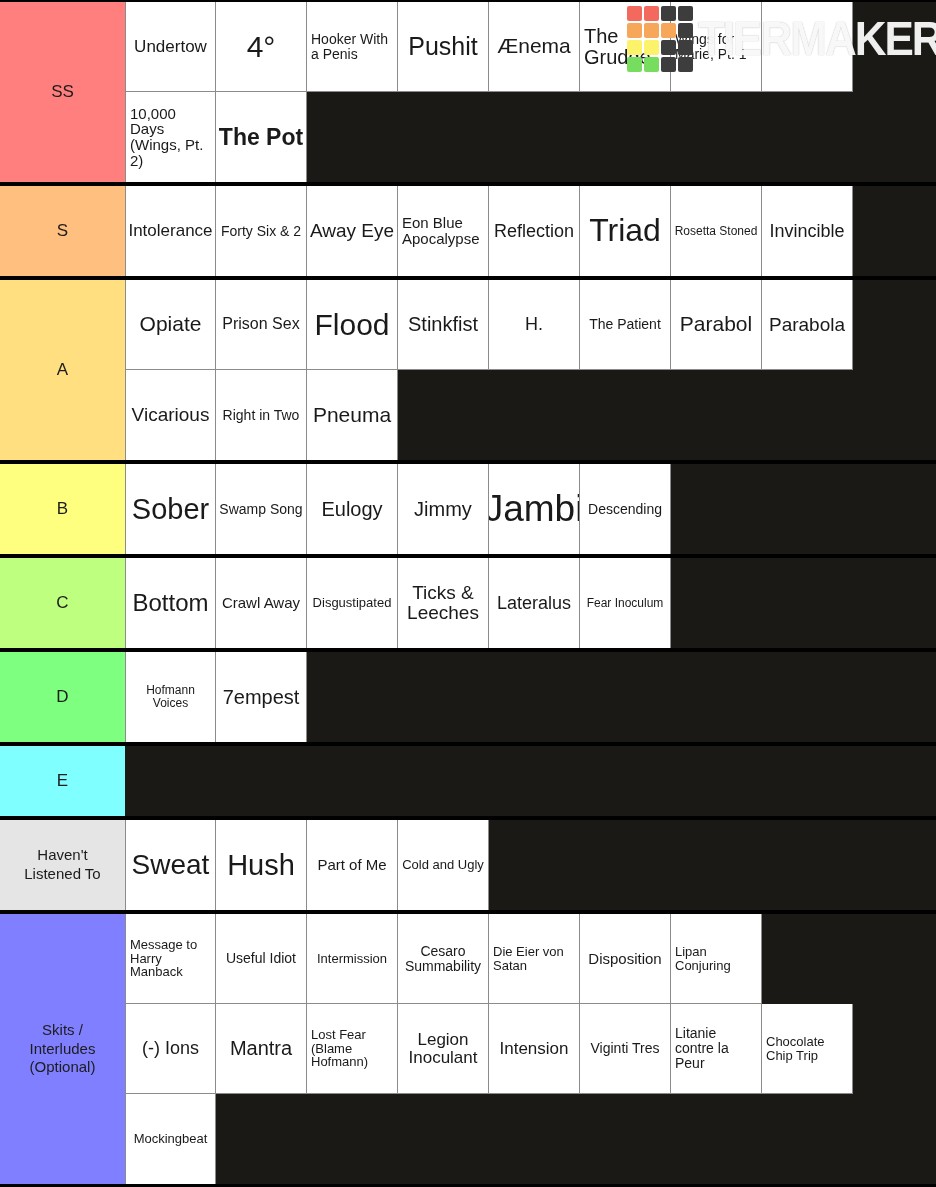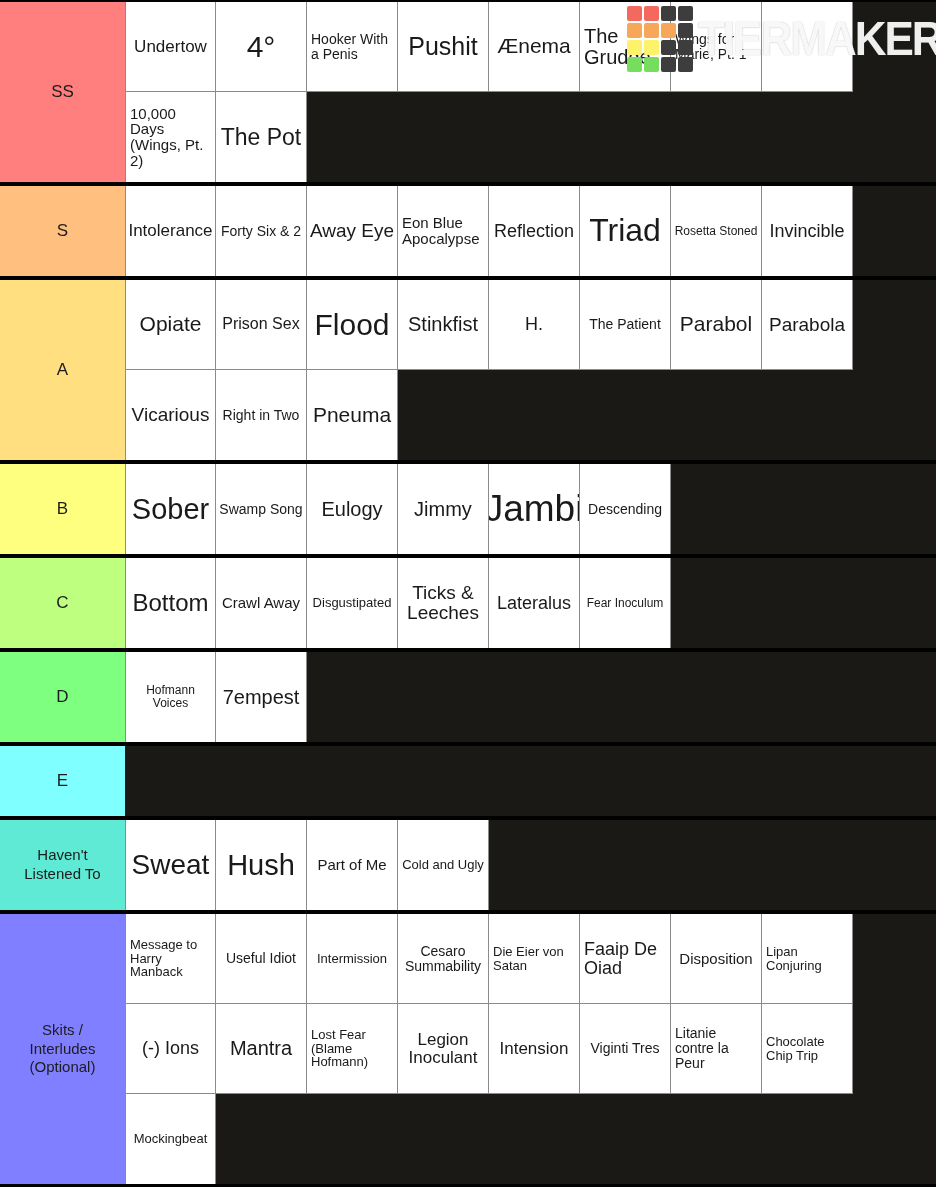--- a/index.html
+++ b/index.html
@@ -70,21 +70,21 @@
           <div class="cell" style="font-size: 30px;">4°</div>
           <div class="cell left" style="font-size: 14px;">Hooker With a Penis</div>
           <div class="cell" style="font-size: 25px;">Pushit</div>
           <div class="cell" style="font-size: 21px;">Ænema</div>
           <div class="cell left" style="font-size: 20px;">The Grudge</div>
           <div class="cell left" style="font-size: 14px;">Wings for Marie, Pt. 1</div>
           <div class="cell" style="font-size: 14px;"></div>
         </div>
         <div class="cell-line">
           <div class="cell left" style="font-size: 15px;">10,000 Days (Wings, Pt. 2)</div>
-          <div class="cell" style="font-size: 23px;">The Pot</div>
+          <div class="cell" style="font-size: 23px; font-weight: bold;">The Pot</div>
         </div>
       </div>
     </div>
     <div class="tier-row">
       <div class="tier-label" style="background: rgb(255, 191, 127); font-size: 17px;">S</div>
       <div class="cells">
         <div class="cell-line">
           <div class="cell" style="font-size: 17px;">Intolerance</div>
           <div class="cell" style="font-size: 14px;">Forty Six &amp; 2</div>
           <div class="cell" style="font-size: 19px;">Away Eye</div>
@@ -149,40 +149,39 @@
           <div class="cell" style="font-size: 12px;">Hofmann Voices</div>
           <div class="cell" style="font-size: 20px;">7empest</div>
         </div>
       </div>
     </div>
     <div class="tier-row" style="min-height: 74px;">
       <div class="tier-label" style="background: rgb(127, 255, 255); font-size: 17px;">E</div>
       <div class="cells"></div>
     </div>
     <div class="tier-row">
-      <div class="tier-label" style="background: #5eead4; font-size: 15px;">Haven't Listened To</div>
+      <div class="tier-label" style="background: #e5e5e5; font-size: 15px;">Haven't Listened To</div>
       <div class="cells">
         <div class="cell-line">
           <div class="cell" style="font-size: 28px;">Sweat</div>
           <div class="cell" style="font-size: 29px;">Hush</div>
           <div class="cell" style="font-size: 15px;">Part of Me</div>
           <div class="cell" style="font-size: 13px;">Cold and Ugly</div>
         </div>
       </div>
     </div>
     <div class="tier-row">
       <div class="tier-label" style="background: rgb(128, 127, 255); font-size: 15px;">Skits / Interludes (Optional)</div>
       <div class="cells">
         <div class="cell-line">
           <div class="cell left" style="font-size: 13px;">Message to Harry Manback</div>
           <div class="cell" style="font-size: 14px;">Useful Idiot</div>
           <div class="cell" style="font-size: 13px;">Intermission</div>
           <div class="cell" style="font-size: 14px;">Cesaro Summability</div>
           <div class="cell left" style="font-size: 13px;">Die Eier von Satan</div>
-          <div class="cell left" style="font-size: 18px;">Faaip De Oiad</div>
           <div class="cell" style="font-size: 15px;">Disposition</div>
           <div class="cell left" style="font-size: 13px;">Lipan Conjuring</div>
         </div>
         <div class="cell-line">
           <div class="cell" style="font-size: 18px;">(-) Ions</div>
           <div class="cell" style="font-size: 20px;">Mantra</div>
           <div class="cell left" style="font-size: 13px;">Lost Fear (Blame Hofmann)</div>
           <div class="cell" style="font-size: 17px;">Legion Inoculant</div>
           <div class="cell" style="font-size: 17px;">Intension</div>
           <div class="cell" style="font-size: 14px;">Viginti Tres</div>

